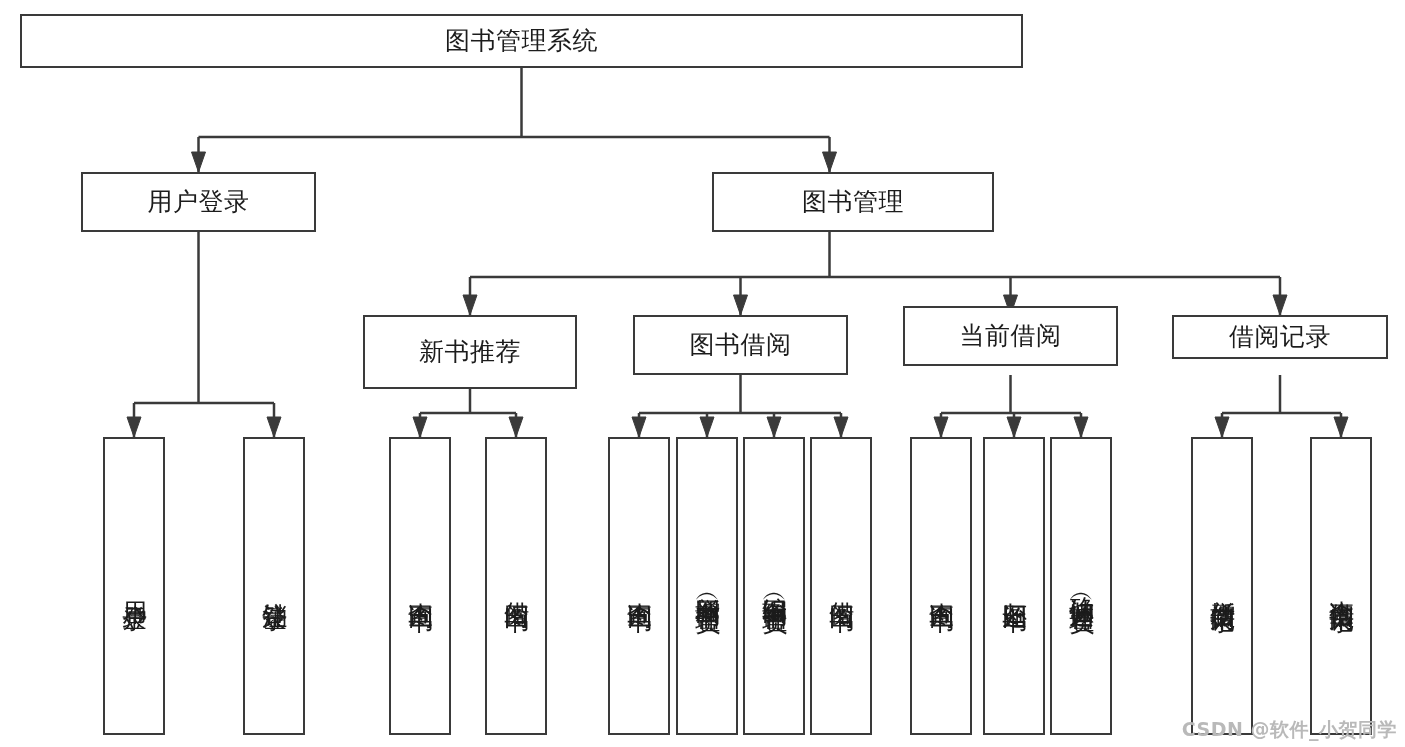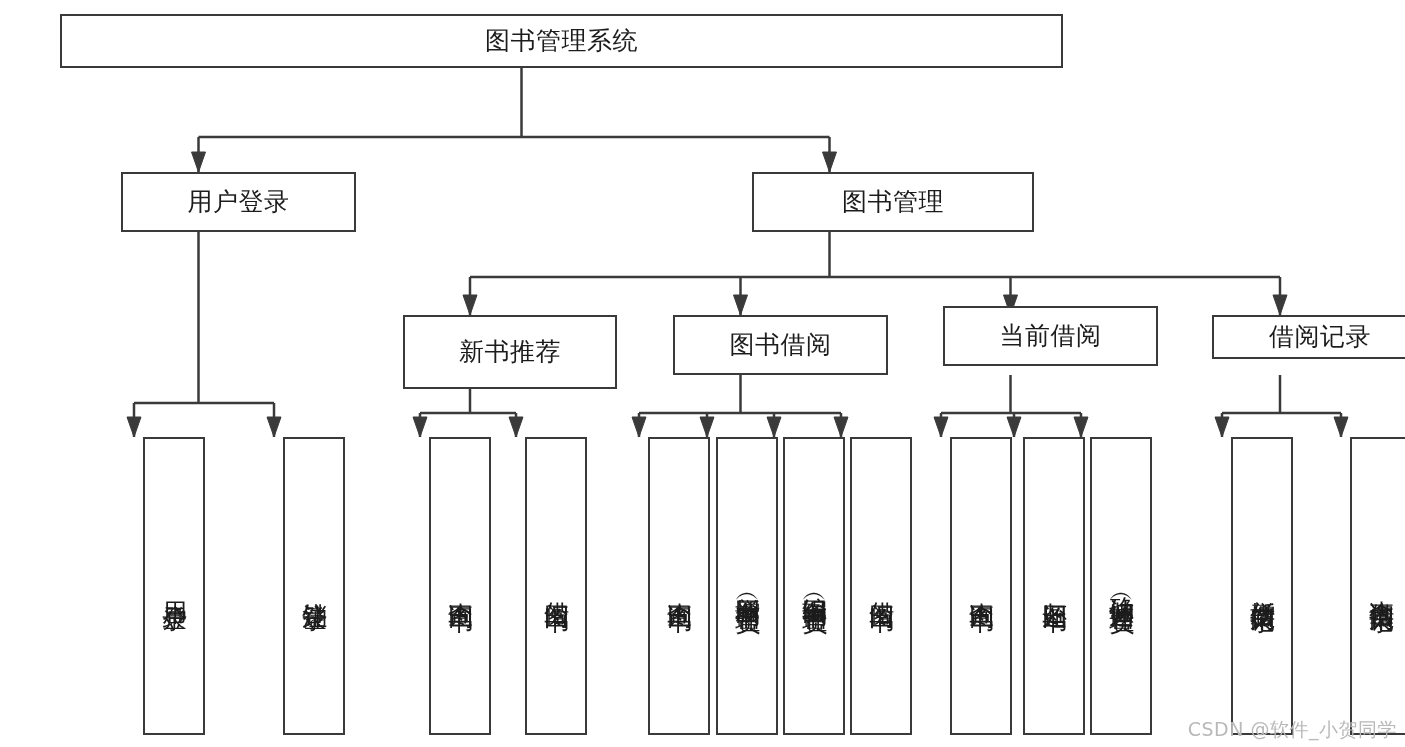--- a/index.html
+++ b/index.html
@@ -28,21 +28,20 @@
   .node {
     position: absolute;
     box-sizing: border-box;
     background: #ffffff;
     border: 2.5px solid #3a3a3a;
     display: flex;
     align-items: center;
     justify-content: center;
     color: #1c1c1c;
     z-index: 2;
-    margin-left: 40px;
   }
   .node.h {
     font-size: 25px;
     letter-spacing: 0.5px;
     line-height: 1.1;
   }
   .node.v {
     font-size: 25px;
     writing-mode: vertical-rl;
     text-orientation: upright;
@@ -57,20 +56,21 @@
   }
   .watermark {
     position: absolute;
     right: 8px;
     bottom: 4px;
     font-size: 19px;
     color: #b9b9b9;
     z-index: 5;
     white-space: nowrap;
     letter-spacing: 0.5px;
+    font-weight: bold;
   }
 </style>
 </head>
 <body>
 
 <div id="canvas">
   <svg id="edges" viewBox="0 0 1405 747">
       <line x1="521.5" y1="68" x2="521.5" y2="137" stroke="#3a3a3a" stroke-width="2.5"></line>
       <line x1="198.5" y1="137" x2="829.5" y2="137" stroke="#3a3a3a" stroke-width="2.5"></line>
       <line x1="198.5" y1="137" x2="198.5" y2="172" stroke="#3a3a3a" stroke-width="2.5"></line>

